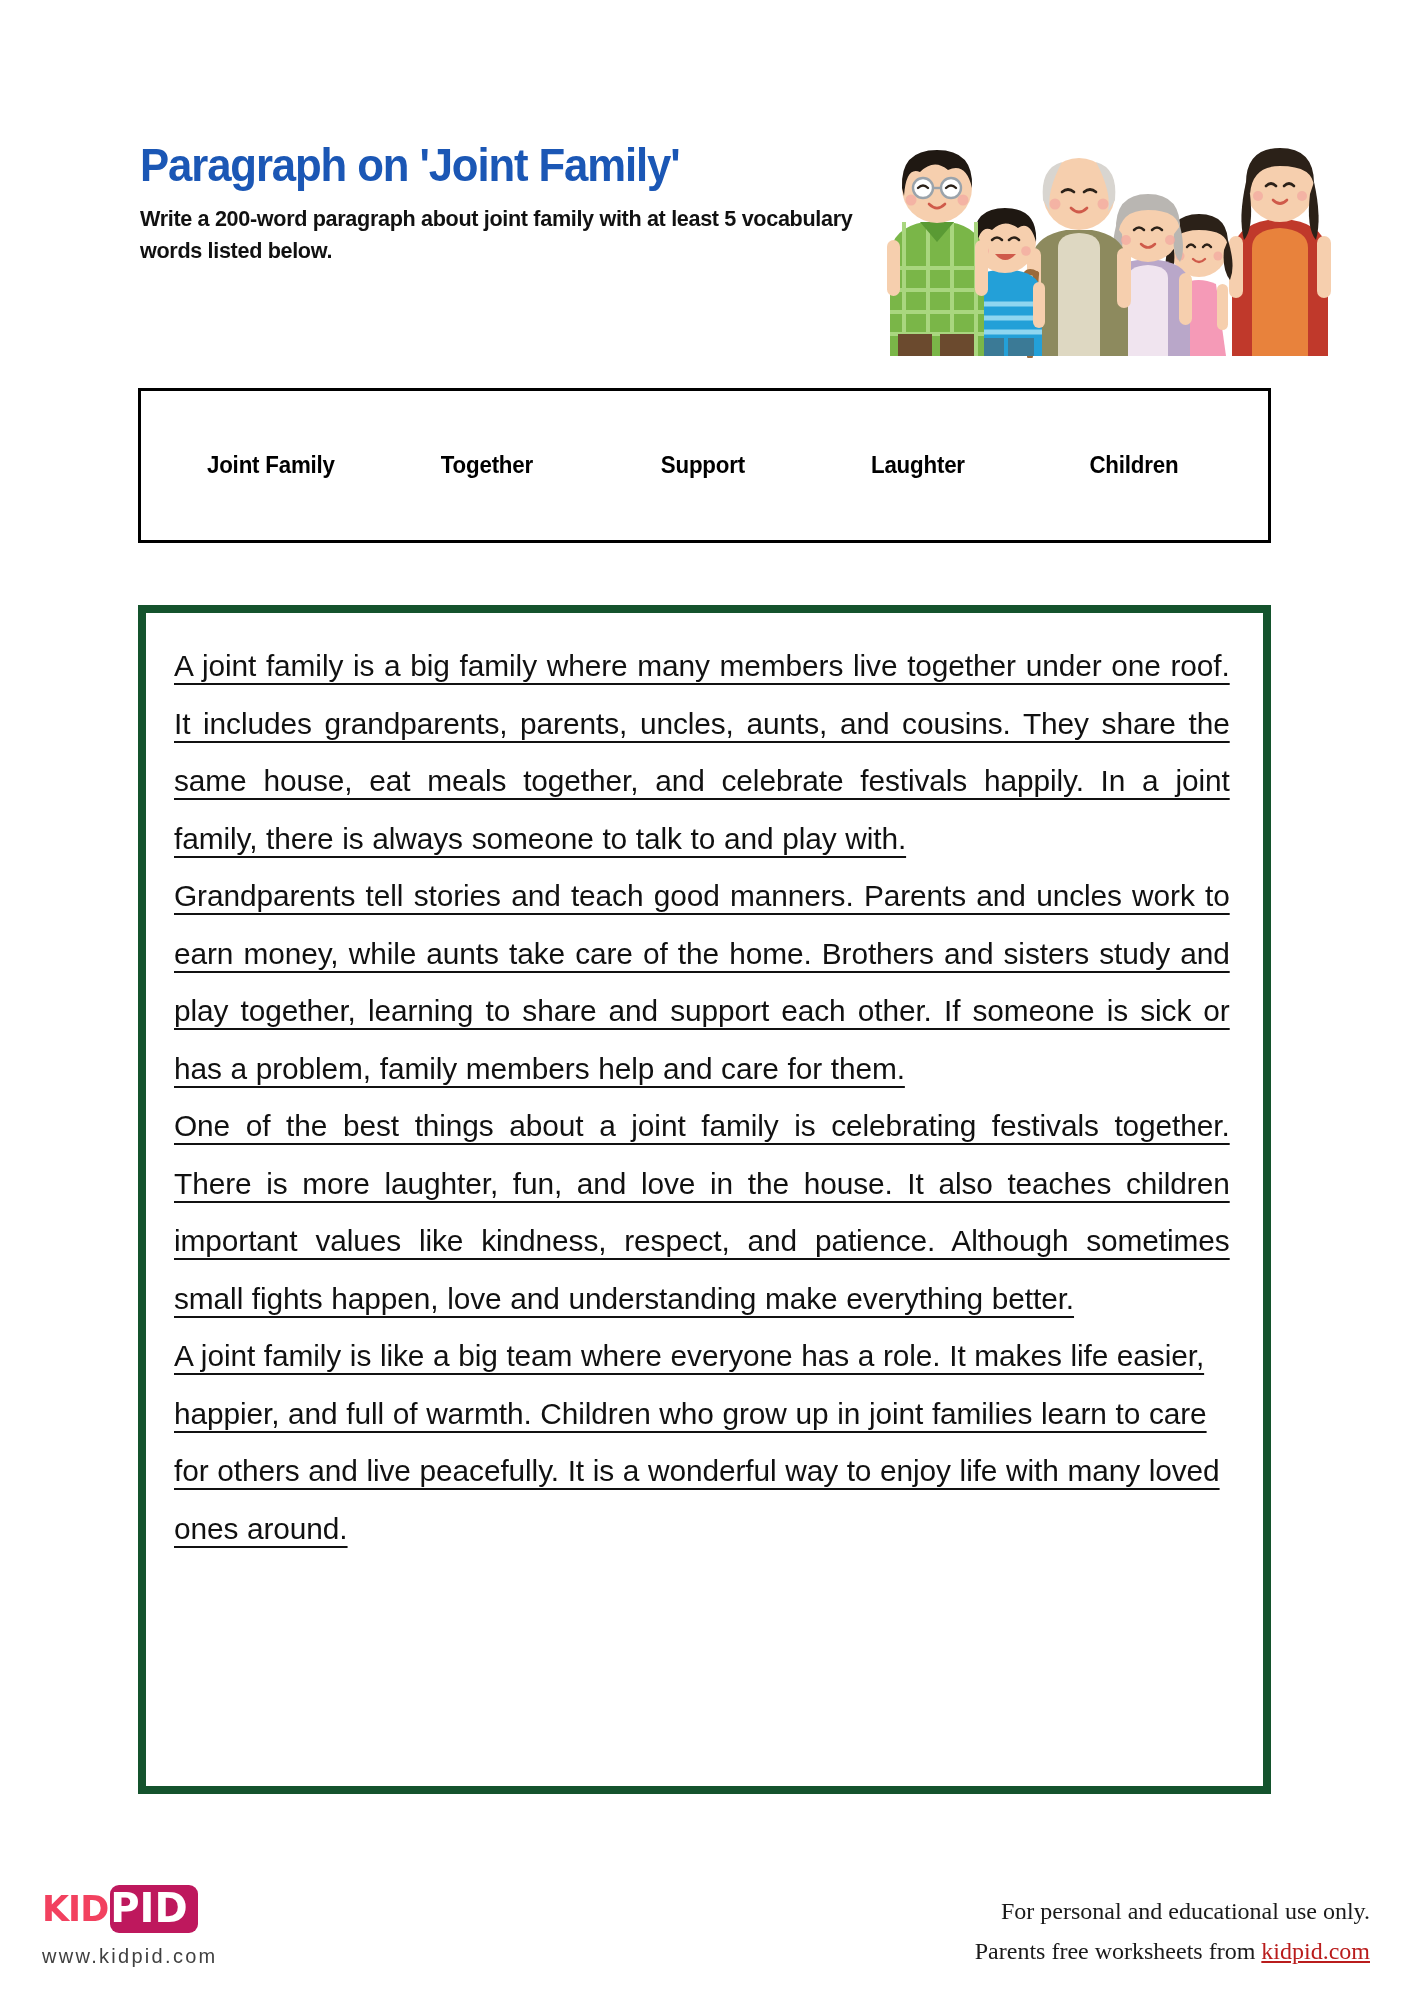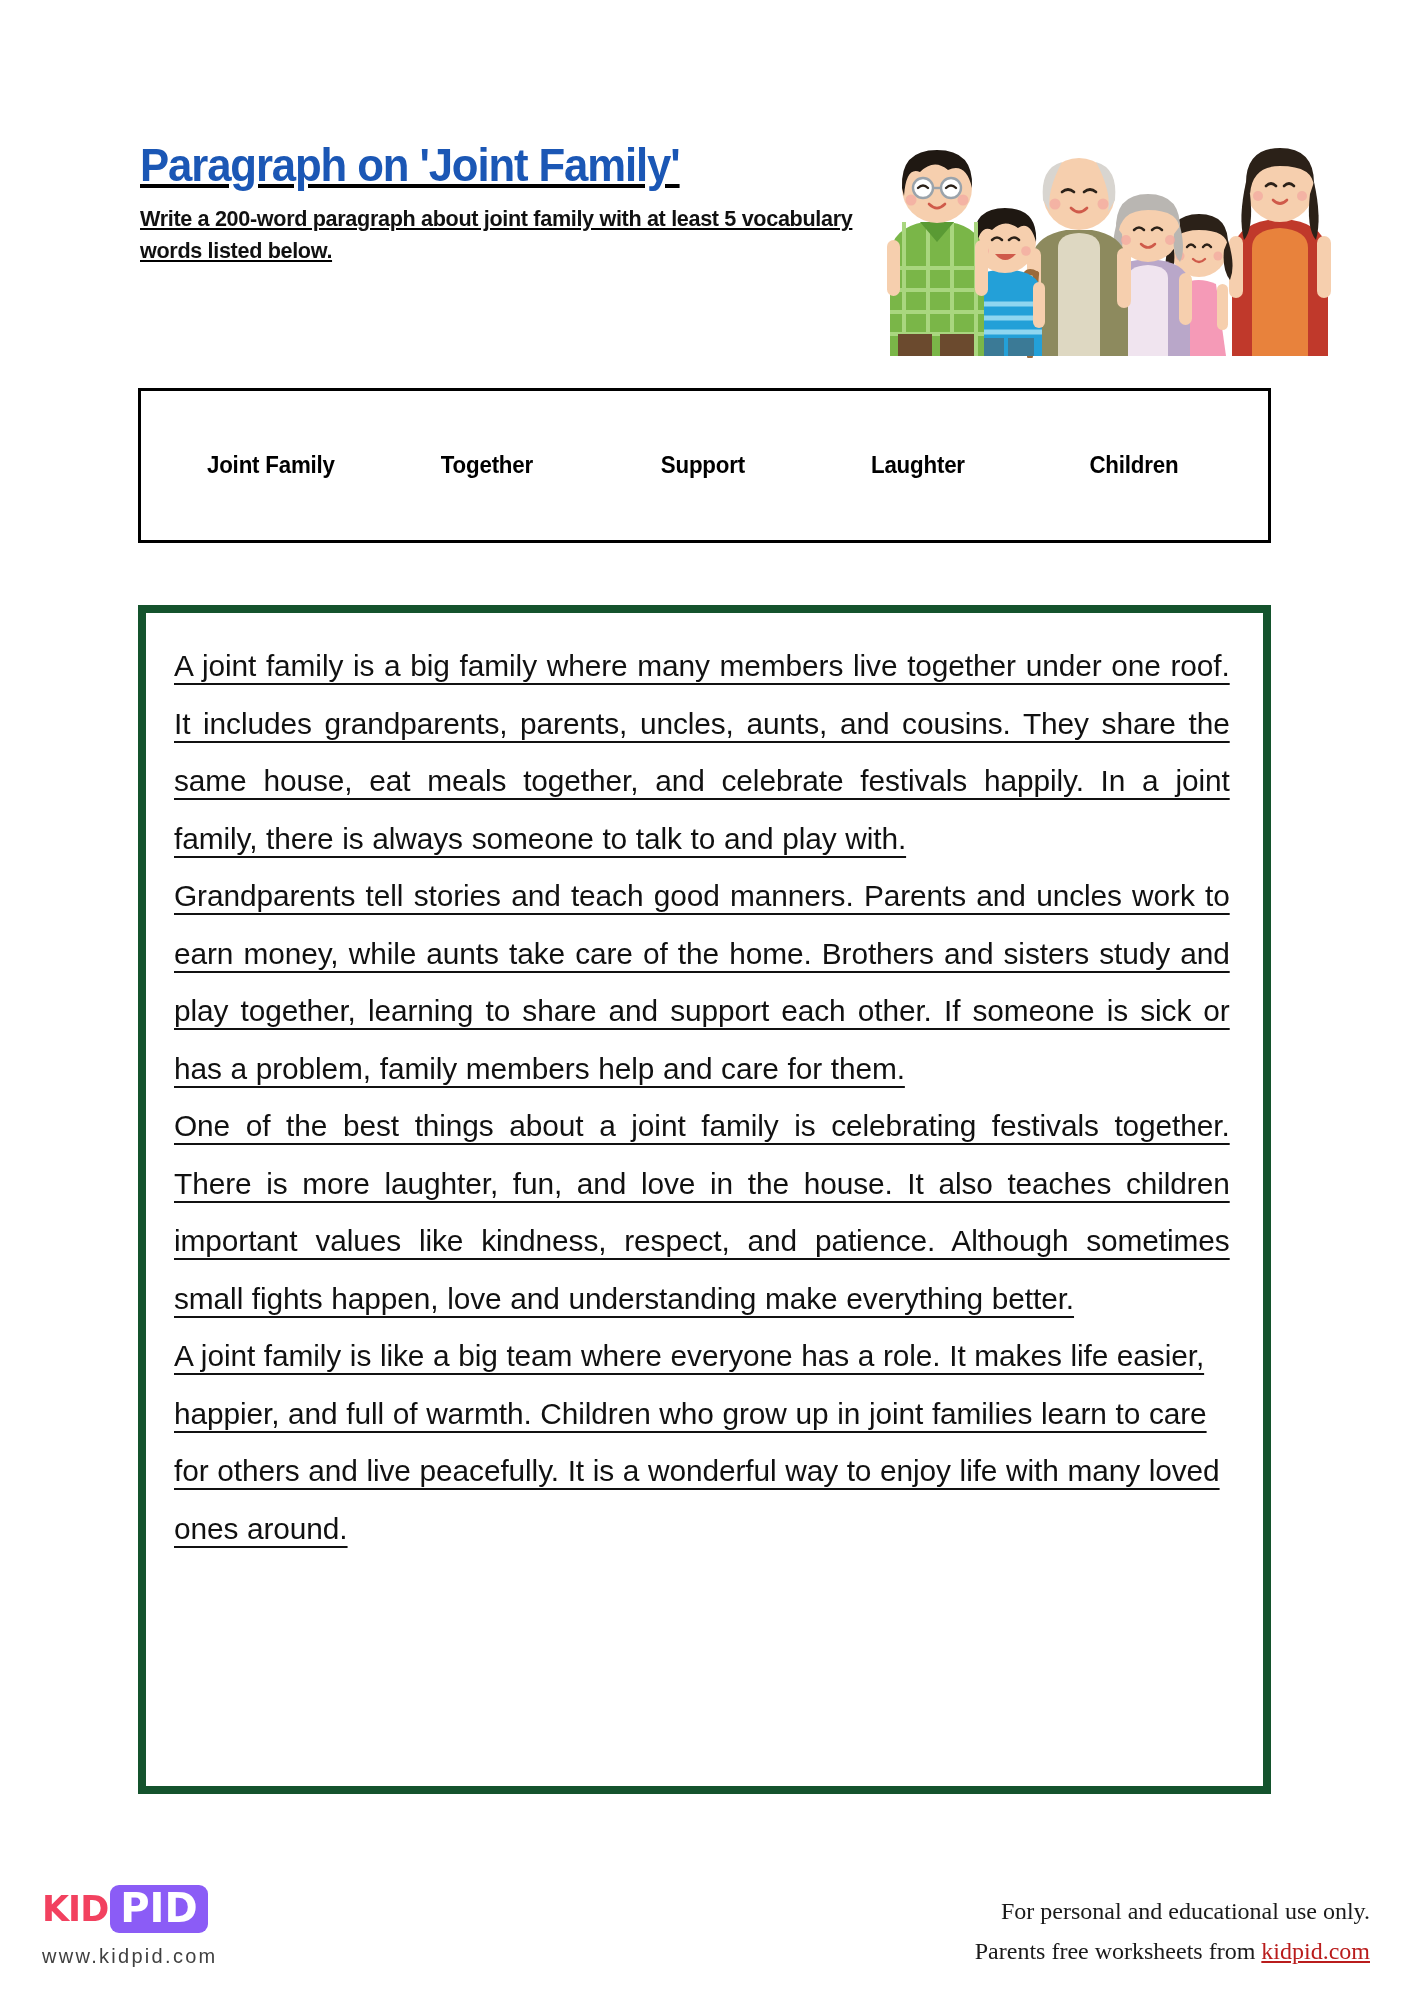--- a/index.html
+++ b/index.html
@@ -14,21 +14,20 @@
     font-family: "Liberation Sans", sans-serif;
     overflow: hidden;
   }
 
   
   #header {
     position: absolute;
     left: 140px;
     top: 140px;
     width: 770px;
-    text-decoration: underline;
   }
   #worksheet-title {
     font-family: "Liberation Sans", sans-serif;
     font-size: 47px;
     font-weight: bold;
     color: #1b57b5;
     letter-spacing: -1.2px;
     line-height: 1.05;
     transform: scaleX(0.93);
     transform-origin: left center;
@@ -141,23 +140,23 @@
     font-weight: bold;
     color: #f2415f;
     letter-spacing: -1px;
     line-height: 1;
     font-family: "DejaVu Sans", sans-serif;
   }
   #logo-pid {
     font-size: 40px;
     font-weight: bold;
     color: #ffffff;
-    background: #8b5cf6;
+    background: #be185d;
     border-radius: 9px;
-    padding: 3px 10px 5px 10px;
+    padding: 3px 10px 5px 0;
     margin-left: 2px;
     line-height: 1;
     letter-spacing: 0px;
     font-family: "DejaVu Sans", sans-serif;
   }
   #logo-url {
     margin-top: 9px;
     font-size: 20px;
     color: #404040;
     letter-spacing: 2.3px;

